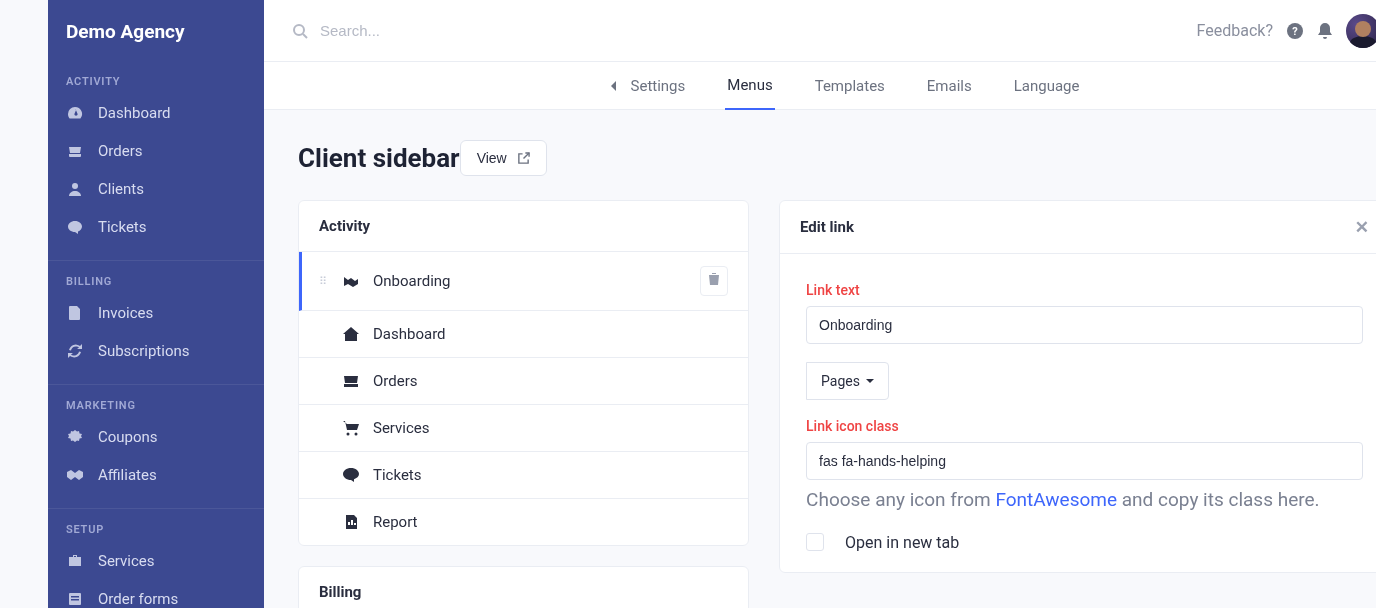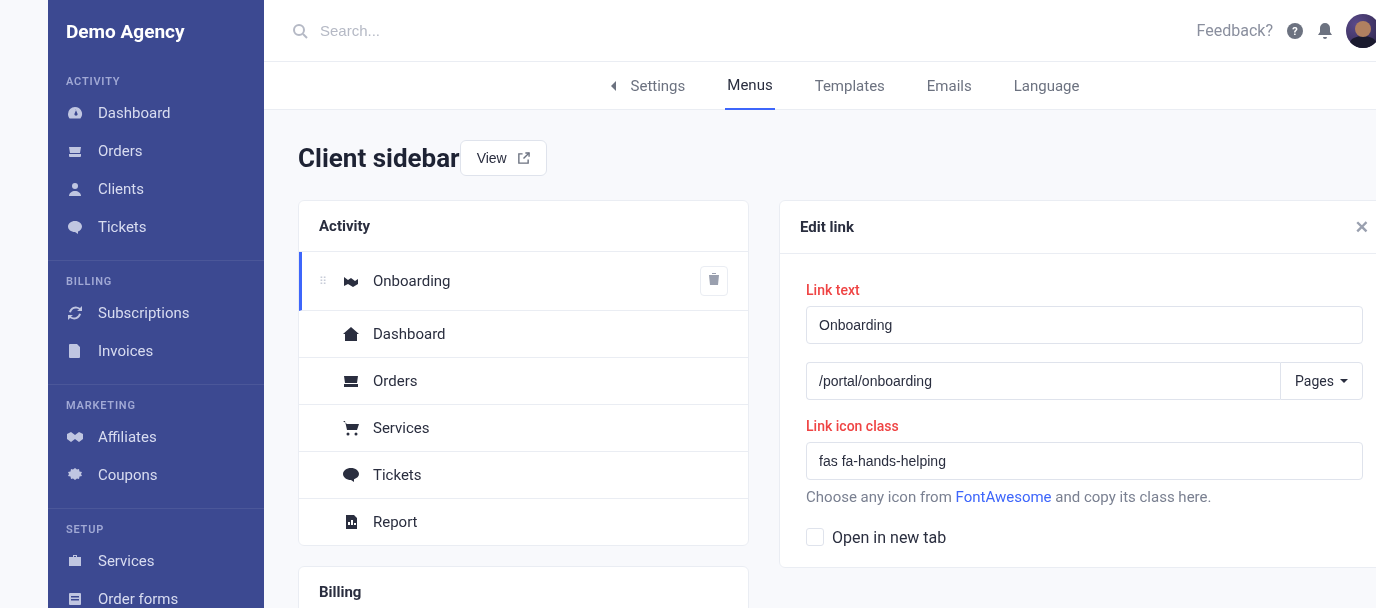--- a/index.html
+++ b/index.html
@@ -256,29 +256,29 @@
       border-bottom-right-radius: 4px;
       padding: 10px 14px;
       font-size: 14px;
       display: flex;
       align-items: center;
       gap: 6px;
       cursor: pointer;
       background: #fff;
     }
     .help-text {
-      font-size: 15px;
+      font-size: 19px;
       color: #7a8091;
       margin-top: 8px;
     }
     .help-text a { color: #3e66fb; text-decoration: none; }
     .checkbox-row {
       display: flex;
       align-items: flex-start;
-      gap: 8px;
+      gap: 21px;
       margin-top: 22px;
     }
     .checkbox {
       width: 18px;
       height: 18px;
       border: 1px solid #dfe3ec;
       border-radius: 3px;
     }
     .close-x { color: #9aa0af; cursor: pointer; font-size: 17px; }
     .icn svg { display: block; }
@@ -323,51 +323,51 @@
           </svg>
         </span>
       <span>Tickets</span>
     </div>
 
     <hr>
     <div class="sidebar-section-title">BILLING</div>
     <div class="sidebar-item">
       <span class="icn">
           <svg width="16" height="16" viewBox="0 0 16 16" fill="currentColor">
+            <path d="M3 1h7l3 3v10a1 1 0 0 1-1 1H3a1 1 0 0 1-1-1V2a1 1 0 0 1 1-1zm2 5h6v1H5zm0 3h6v1H5zm0 3h4v1H5z"></path>
+          </svg>
+        </span>
+      <span>Invoices</span>
+    </div>
+    <div class="sidebar-item">
+      <span class="icn">
+          <svg width="16" height="16" viewBox="0 0 16 16" fill="currentColor">
             <path d="M13 3a7 7 0 0 0-11 4l2 .5A5 5 0 0 1 12 4.5L10 6h5V1l-2 2zM3 13a7 7 0 0 0 11-4l-2-.5A5 5 0 0 1 4 11.5L6 10H1v5l2-2z"></path>
           </svg>
         </span>
       <span>Subscriptions</span>
-    </div>
-    <div class="sidebar-item">
-      <span class="icn">
-          <svg width="16" height="16" viewBox="0 0 16 16" fill="currentColor">
-            <path d="M3 1h7l3 3v10a1 1 0 0 1-1 1H3a1 1 0 0 1-1-1V2a1 1 0 0 1 1-1zm2 5h6v1H5zm0 3h6v1H5zm0 3h4v1H5z"></path>
-          </svg>
-        </span>
-      <span>Invoices</span>
     </div>
 
     <hr>
     <div class="sidebar-section-title">MARKETING</div>
     <div class="sidebar-item">
       <span class="icn">
+          <svg width="16" height="16" viewBox="0 0 16 16" fill="currentColor">
+            <path d="M8 1l2 1.5L12 2l.5 2.5L15 5l-1 2 1 2-2.5.5L12 12l-2-.5L8 13l-2-1.5L4 12l-.5-2.5L1 9l1-2-1-2 2.5-.5L4 2l2 .5L8 1z"></path>
+          </svg>
+        </span>
+      <span>Coupons</span>
+    </div>
+    <div class="sidebar-item">
+      <span class="icn">
           <svg width="18" height="16" viewBox="0 0 18 16" fill="currentColor">
             <path d="M1 5l4-2 4 3 4-3 4 2v5l-4 3-4-3-4 3-4-3V5z"></path>
           </svg>
         </span>
       <span>Affiliates</span>
-    </div>
-    <div class="sidebar-item">
-      <span class="icn">
-          <svg width="16" height="16" viewBox="0 0 16 16" fill="currentColor">
-            <path d="M8 1l2 1.5L12 2l.5 2.5L15 5l-1 2 1 2-2.5.5L12 12l-2-.5L8 13l-2-1.5L4 12l-.5-2.5L1 9l1-2-1-2 2.5-.5L4 2l2 .5L8 1z"></path>
-          </svg>
-        </span>
-      <span>Coupons</span>
     </div>
 
     <hr>
     <div class="sidebar-section-title">SETUP</div>
     <div class="sidebar-item">
       <span class="icn">
           <svg width="16" height="16" viewBox="0 0 16 16" fill="currentColor">
             <path d="M6 2h4v2h4v9H2V4h4V2zm1 1v1h2V3H7z"></path>
           </svg>
         </span>
@@ -539,21 +539,20 @@
             <span>Edit link</span>
             <span class="close-x">✕</span>
           </div>
           <div class="form-pad">
             <div class="form-group">
               <div class="form-label">Link text</div>
               <input class="form-input" value="Onboarding" style="">
             </div>
             <div class="form-group">
               <div class="input-group">
-                <input class="form-input" value="/portal/onboarding" style="">
                 <div class="addon">
                   <span>Pages</span>
                   <span class="icn">
                       <svg width="8" height="8" viewBox="0 0 8 8" fill="#2a2e3f">
                         <path d="M0 2l4 4 4-4z"></path>
                       </svg>
                     </span>
                 </div>
               </div>
             </div>

